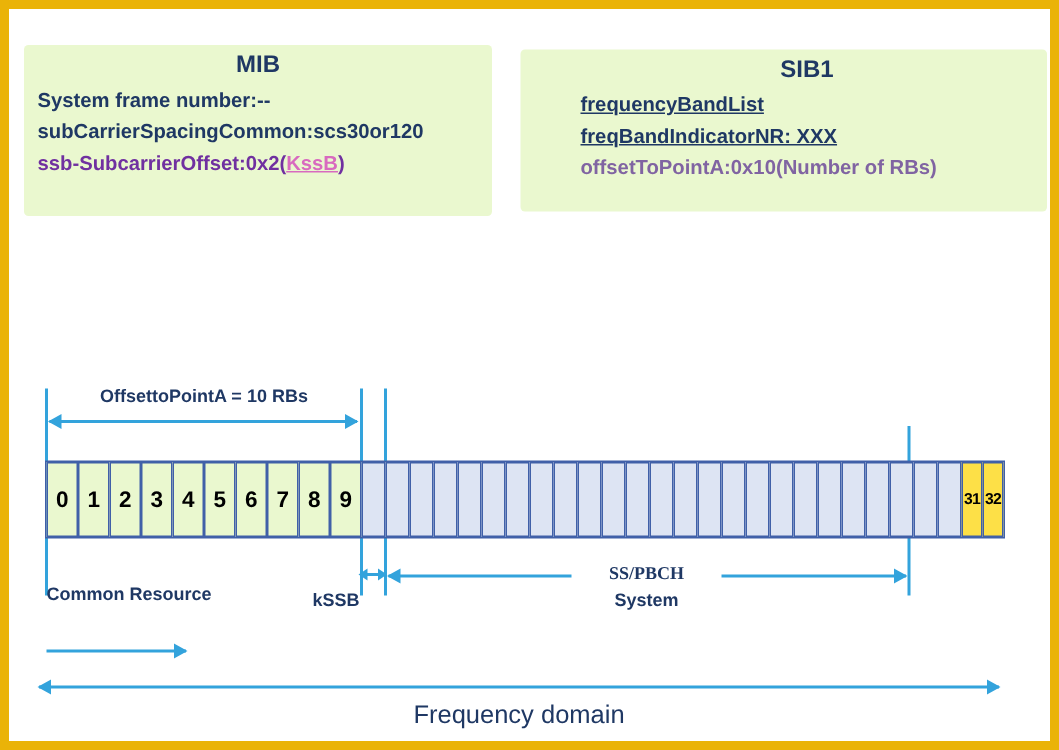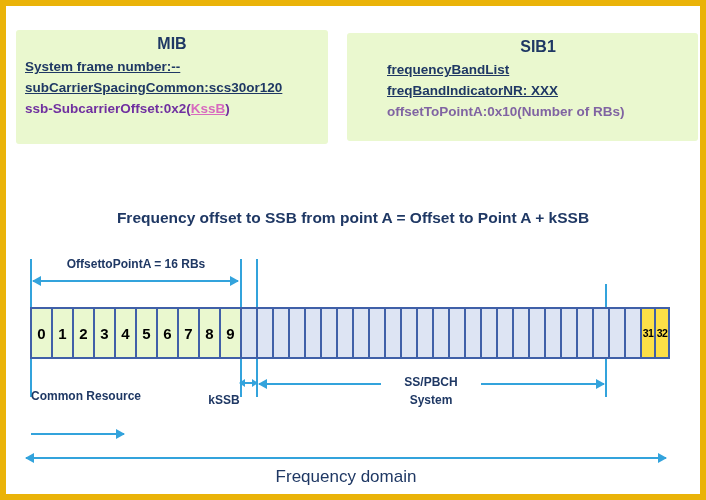--- a/index.html
+++ b/index.html
@@ -13,21 +13,21 @@
     position:absolute; background:#eaf8cf; border-radius:3px;
     box-sizing:border-box; padding:5px 9px;
   }
   .mib  { left:10px;  top:24px; width:312px; height:114px; }
   .sib1 { left:341px; top:27px; width:351px; height:108px;padding-left:40px; }
   .box-title {
     text-align:center; font-weight:bold; font-size:16px; color:#1f3864;
     margin-bottom:3px;
   }
   .box-line { font-weight:bold; font-size:13.5px; line-height:21px; white-space:nowrap; }
-  .navy   { color:#1f3864;text-decoration:underline; }
+  .navy   { color:#1f3864; }
   .purple { color:#7030a0; }
   .softpurple { color:#8064a2; }
   .pink   { color:#d86abf; }
   .underline { text-decoration:underline; }
 
   
   .heading {
     position:absolute; left:0; top:203px; width:100%;
     text-align:center; font-weight:bold; font-size:15.5px; color:#1f3864;
   }
@@ -61,21 +61,21 @@
     box-sizing:border-box; height:50px; border:1px solid #4060a8;
     display:flex; align-items:center; justify-content:center;
     font-weight:bold; color:#000000;
   }
   .cell.num   { width:21px; background:#eaf8cf; font-size:15px; }
   .cell.empty { width:16px; background:#dde4f3; }
   .cell.small { width:14px; background:#fde047; font-size:10.5px; letter-spacing:-0.5px; }
 
   .sspbch-label {
     position:absolute; left:375px; top:369px; width:100px; text-align:center;
-    font-weight:bold; font-size:12px; color:#1f3864; background:#ffffff;
+    font-weight:bold; font-size:12px; color:#1f3864; background:#ffffff;font-family:Liberation Serif, serif;
   }
   .freq-domain {
     position:absolute; left:0; top:461px; width:680px; text-align:center;
     font-weight:normal; font-size:17px; color:#1f3864;
   }
 </style>
 </head>
 <body>
 
 <div class="canvas">
@@ -87,23 +87,22 @@
     <div class="box-line purple"><span>ssb-SubcarrierOffset:0x2(</span><span class="pink underline">KssB</span><span>)</span></div>
   </div>
 
   <div class="infobox sib1">
     <div class="box-title">SIB1</div>
     <div class="box-line navy underline">frequencyBandList</div>
     <div class="box-line navy underline">freqBandIndicatorNR: XXX</div>
     <div class="box-line softpurple">offsetToPointA:0x10(Number of RBs)</div>
   </div>
 
-  <div class="heading">Frequency offset to SSB from point A = Offset to Point A + kSSB</div>
 
-  <div class="lbl" style="left:30px; top:251px; width:200px; text-align:center;">OffsettoPointA = 16 RBs</div>
+  <div class="lbl" style="left:30px; top:251px; width:200px; text-align:center;">OffsettoPointA = 10 RBs</div>
   <div class="arrow head-l head-r" style="left:27px; top:274px; width:205px;"></div>
 
   <div class="vline" style="left:24px;  top:253px; height:138px;"></div>
   <div class="vline" style="left:234px; top:253px; height:138px;"></div>
   <div class="vline" style="left:250px; top:253px; height:138px;"></div>
   <div class="vline" style="left:599px; top:278px; height:113px;"></div>
 
   <div class="grid">
       <div class="cell num">0</div>
       <div class="cell num">1</div>

